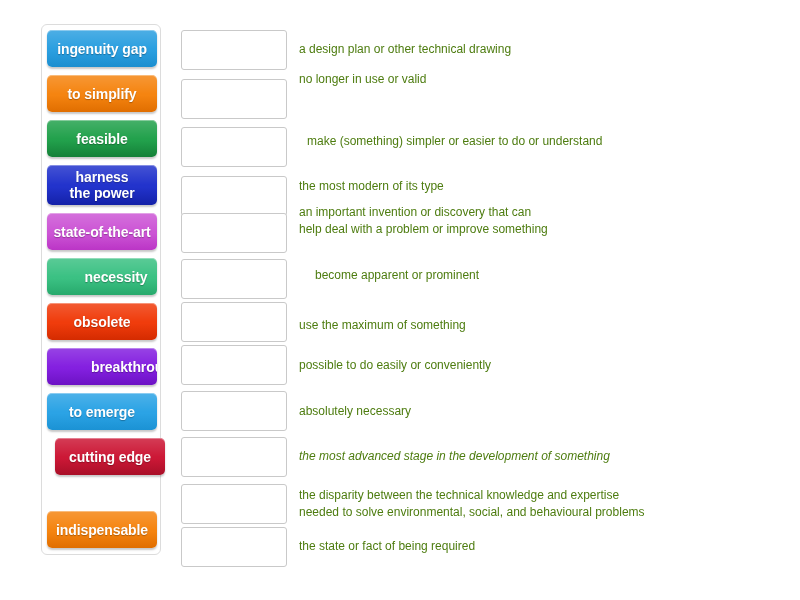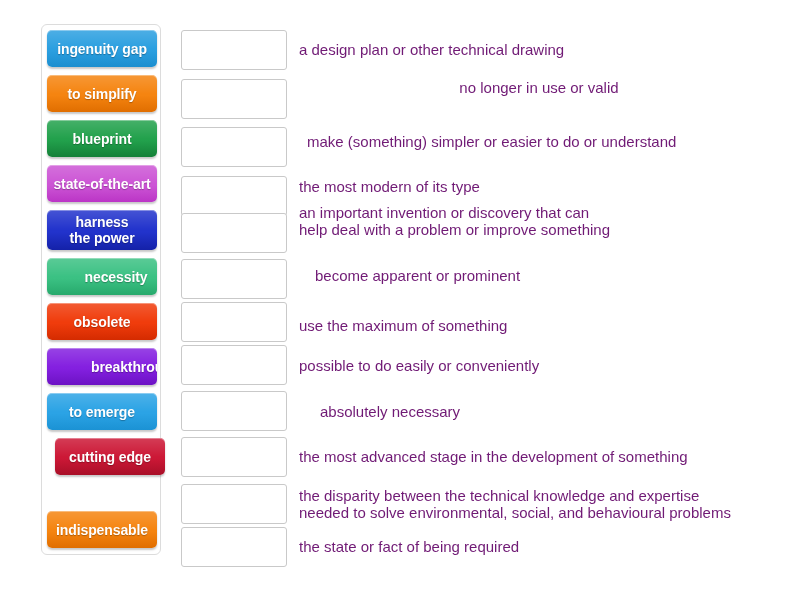--- a/index.html
+++ b/index.html
@@ -85,47 +85,47 @@
     border: 1px solid #c9c9c9;
     border-radius: 3px;
     background: #ffffff;
   }
 
   
   .definition {
     position: absolute;
     left: 299px;
     width: 480px;
-    font-size: 15px;
+    font-size: 12px;
     line-height: 17px;
-    color: #701a75;
+    color: #4d7c0f;
     white-space: pre-line;
   }
 </style>
 </head>
 <body>
 
 <div id="stage">
 
   <div id="tile-tray">
       <div class="tile" style="background: linear-gradient(rgb(43, 159, 224) 0%, rgb(43, 159, 224) 55%, rgb(27, 142, 207) 100%);">
         <span class="tile-text">ingenuity gap</span>
       </div>
       <div class="tile" style="background: linear-gradient(rgb(245, 132, 16) 0%, rgb(245, 132, 16) 55%, rgb(224, 110, 0) 100%);">
         <span class="tile-text">to simplify</span>
       </div>
       <div class="tile" style="background: linear-gradient(rgb(34, 161, 76) 0%, rgb(34, 161, 76) 55%, rgb(20, 128, 56) 100%);">
-        <span class="tile-text">blueprint</span>
-      </div>
-      <div class="tile" style="background: linear-gradient(rgb(204, 85, 213) 0%, rgb(204, 85, 213) 55%, rgb(187, 53, 198) 100%);">
-        <span class="tile-text">state-of-the-art</span>
+        <span class="tile-text">feasible</span>
       </div>
       <div class="tile" style="background: linear-gradient(rgb(34, 51, 204) 0%, rgb(34, 51, 204) 55%, rgb(20, 33, 168) 100%);">
         <span class="tile-text">harness
 the power</span>
+      </div>
+      <div class="tile" style="background: linear-gradient(rgb(204, 85, 213) 0%, rgb(204, 85, 213) 55%, rgb(187, 53, 198) 100%);">
+        <span class="tile-text">state-of-the-art</span>
       </div>
       <div class="tile" style="background: linear-gradient(rgb(59, 193, 131) 0%, rgb(59, 193, 131) 55%, rgb(39, 169, 108) 100%); padding-left: 31px;">
         <span class="tile-text">necessity</span>
       </div>
       <div class="tile" style="background: linear-gradient(rgb(240, 60, 12) 0%, rgb(240, 60, 12) 55%, rgb(212, 43, 0) 100%);">
         <span class="tile-text">obsolete</span>
       </div>
       <div class="tile" style="background: linear-gradient(rgb(132, 32, 224) 0%, rgb(132, 32, 224) 55%, rgb(108, 18, 196) 100%); padding-left: 44px;">
         <span class="tile-text">breakthrough</span>
       </div>
@@ -137,38 +137,38 @@
       </div>
       <div class="tile" style="background: linear-gradient(rgb(245, 132, 16) 0%, rgb(245, 132, 16) 55%, rgb(224, 110, 0) 100%); margin-top: 36px;">
         <span class="tile-text">indispensable</span>
       </div>
     </div>
 
   <div id="rows-layer">
       <div class="drop-box" style="top: 30px;"></div>
       <div class="definition" style="top: 41px;">a design plan or other technical drawing</div>
       <div class="drop-box" style="top: 79px;"></div>
-      <div class="definition" style="top: 79px; text-align: center;">no longer in use or valid</div>
+      <div class="definition" style="top: 71px;">no longer in use or valid</div>
       <div class="drop-box" style="top: 127px;"></div>
       <div class="definition" style="top: 133px; margin-left: 8px;">make (something) simpler or easier to do or understand</div>
       <div class="drop-box" style="top: 176px;"></div>
       <div class="definition" style="top: 178px;">the most modern of its type</div>
       <div class="drop-box" style="top: 213px;"></div>
       <div class="definition" style="top: 204px;">an important invention or discovery that can
 help deal with a problem or improve something</div>
       <div class="drop-box" style="top: 259px;"></div>
       <div class="definition" style="top: 267px; padding-left: 16px;">become apparent or prominent</div>
       <div class="drop-box" style="top: 302px;"></div>
       <div class="definition" style="top: 317px;">use the maximum of something</div>
       <div class="drop-box" style="top: 345px;"></div>
       <div class="definition" style="top: 357px;">possible to do easily or conveniently</div>
       <div class="drop-box" style="top: 391px;"></div>
-      <div class="definition" style="top: 403px; margin-left: 21px;">absolutely necessary</div>
+      <div class="definition" style="top: 403px;">absolutely necessary</div>
       <div class="drop-box" style="top: 437px;"></div>
-      <div class="definition" style="top: 448px;">the most advanced stage in the development of something</div>
+      <div class="definition" style="top: 448px; font-style: italic;">the most advanced stage in the development of something</div>
       <div class="drop-box" style="top: 484px;"></div>
       <div class="definition" style="top: 487px;">the disparity between the technical knowledge and expertise
 needed to solve environmental, social, and behavioural problems</div>
       <div class="drop-box" style="top: 527px;"></div>
       <div class="definition" style="top: 538px;">the state or fact of being required</div>
     </div>
 
 </div>
 
 </body></html>

